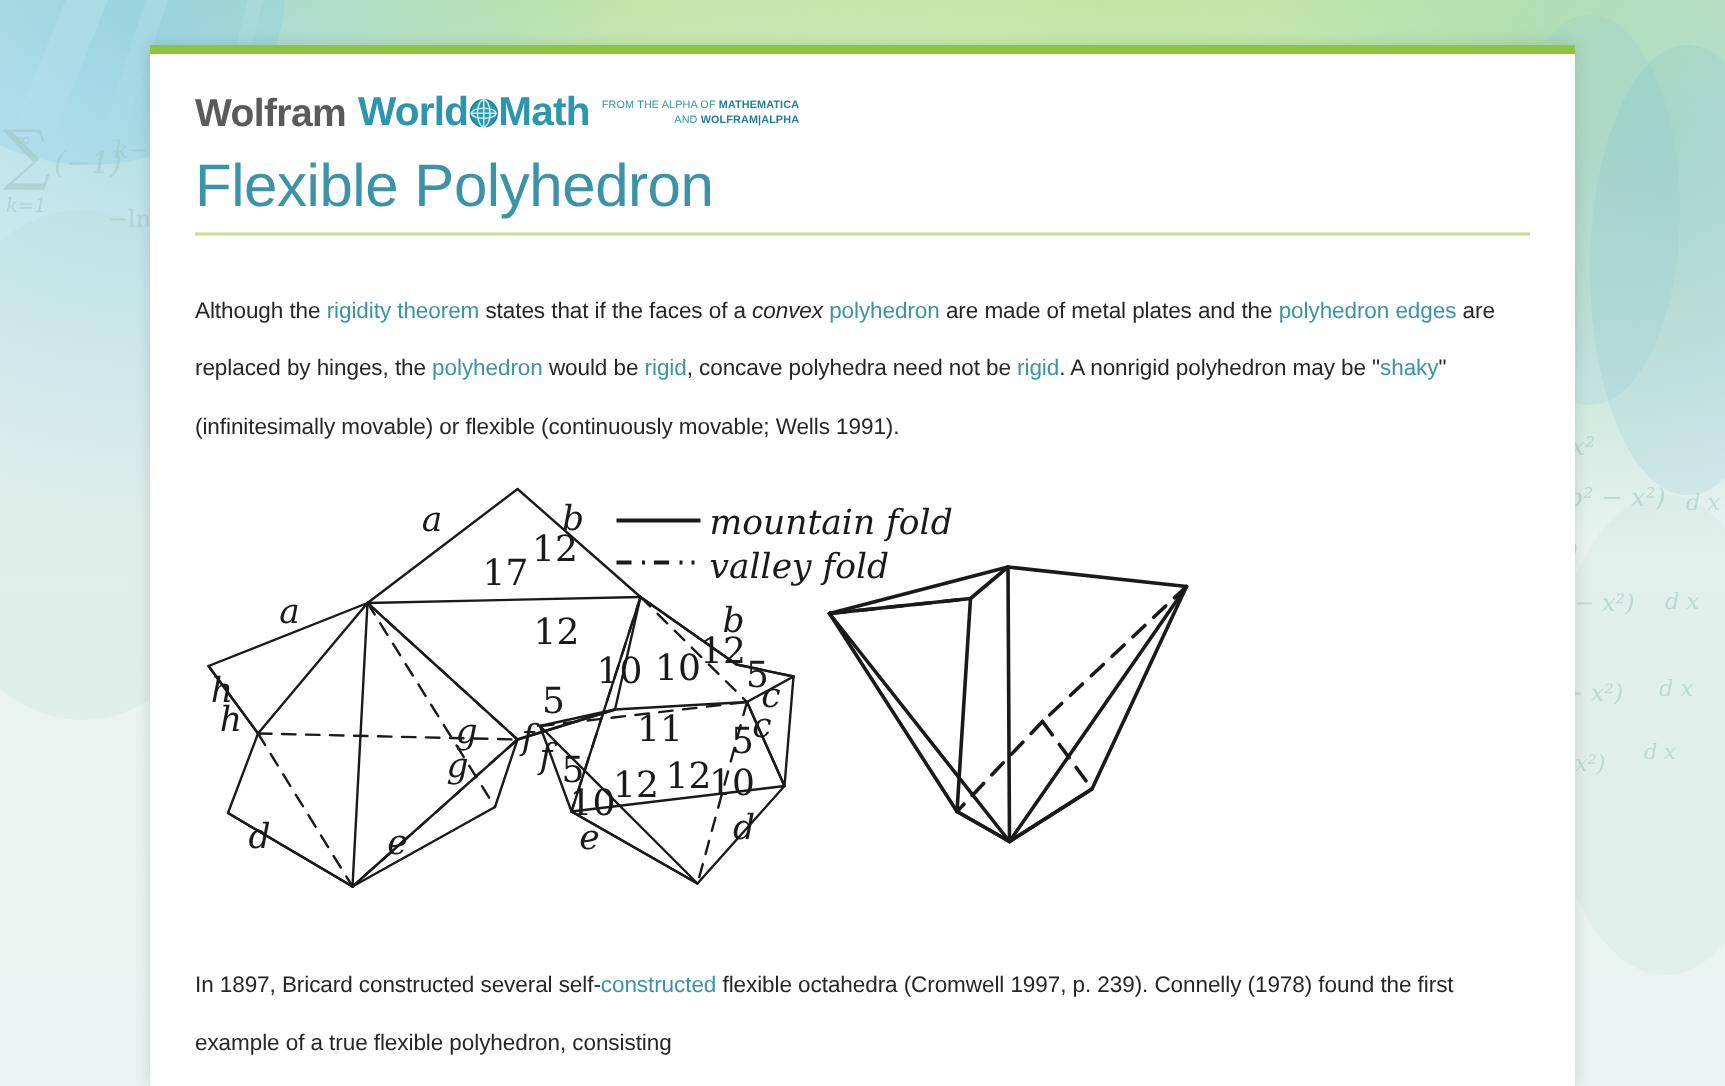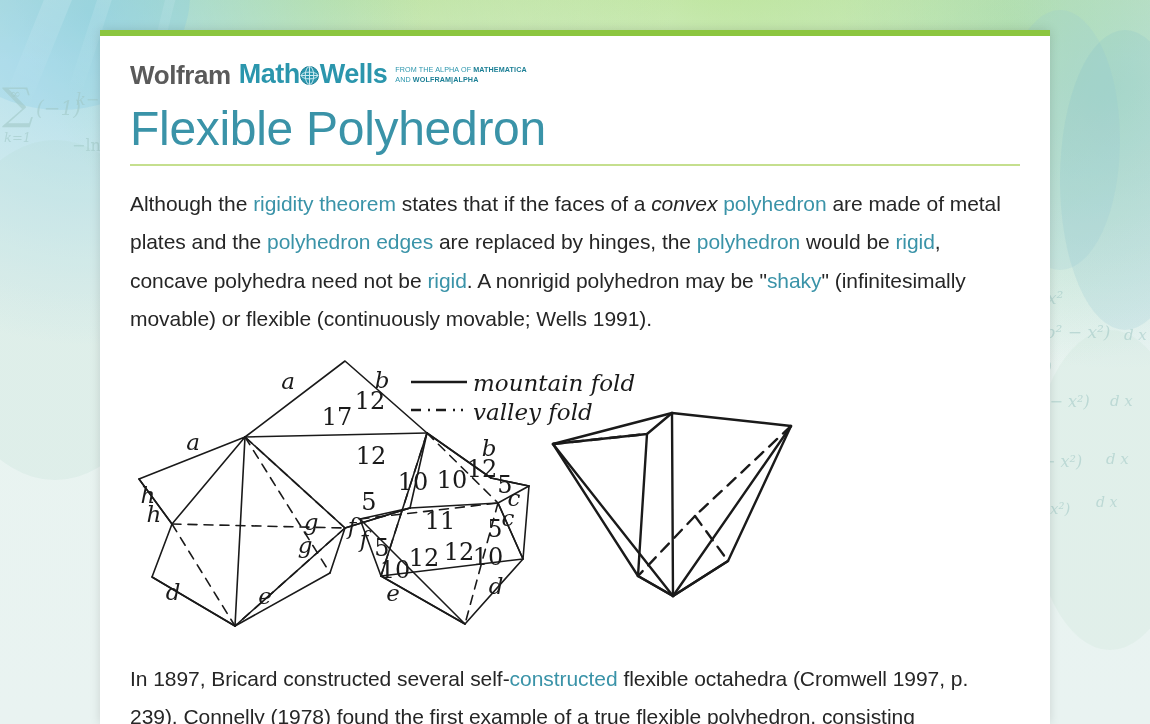--- a/index.html
+++ b/index.html
@@ -63,20 +63,21 @@
   #card-inner {
     padding: 22px 30px 0 30px;
   }
 
   
   #logo-row {
     display: flex;
     align-items: flex-end;
     gap: 8px;
     height: 30px;
+    text-align: right;
   }
   .logo-wolfram {
     font-size: 26px;
     font-weight: bold;
     color: #5a5a5a;
     letter-spacing: -0.4px;
     line-height: 1;
   }
   .logo-mathworld {
     font-size: 27px;
@@ -98,39 +99,39 @@
     font-size: 7.2px;
     line-height: 1.32;
     color: #2b96ad;
     letter-spacing: .1px;
     padding-bottom: 4px;
   }
   .logo-tag b { color: #1b7f95; }
 
   
   #page-title {
-    font-size: 48px;
+    font-size: 40px;
     font-weight: normal;
     color: #3a93a8;
     letter-spacing: -0.3px;
     margin: 14px 0 0 0;
     line-height: 1.12;
   }
   #title-rule {
     border: 0;
     border-top: 2px solid #c5df8e;
     margin: 8px 0 0 0;
   }
 
   
   .body-text {
-    font-size: 21px;
+    font-size: 15px;
     line-height: 38.5px;
     color: #262626;
-    margin: 19px 0 0 0;
+    margin: 32px 0 0 0;
     letter-spacing: -0.05px;
   }
   .body-text a {
     color: #3a93a8;
     text-decoration: none;
   }
   .body-text i { font-style: italic; }
 
   
   #figure {
@@ -173,30 +174,30 @@
   </div>
 
 <div id="card">
   <div id="card-topbar"></div>
 
   <div id="card-inner">
 
     <div id="logo-row">
       <span class="logo-wolfram">Wolfram</span>
       <span class="logo-mathworld">
-        <span>Math</span>
+        <span>World</span>
           <span class="globe"><svg width="19" height="19" viewBox="0 0 19 19">
               <circle cx="9.5" cy="9.5" r="9" fill="#2b96ad"></circle>
               <circle cx="9.5" cy="9.5" r="9" fill="none" stroke="#1b7f95" stroke-width="1"></circle>
               <ellipse cx="9.5" cy="9.5" rx="4.2" ry="9" fill="none" stroke="#cdeaf1" stroke-width="1"></ellipse>
               <ellipse cx="9.5" cy="9.5" rx="8.2" ry="3.4" fill="none" stroke="#cdeaf1" stroke-width="1"></ellipse>
               <line x1="0.7" y1="9.5" x2="18.3" y2="9.5" stroke="#cdeaf1" stroke-width="1"></line>
               <line x1="9.5" y1="0.6" x2="9.5" y2="18.4" stroke="#cdeaf1" stroke-width="1"></line>
             </svg></span>
-          <span>Wells</span>
+          <span>Math</span>
       </span>
       <span class="logo-tag">
         <span><span>FROM THE ALPHA OF </span><b>MATHEMATICA</b></span><br>
         <span><span>AND </span><b>WOLFRAM|ALPHA</b></span>
       </span>
     </div>
 
     <h1 id="page-title">Flexible Polyhedron</h1>
     <hr id="title-rule">
 

